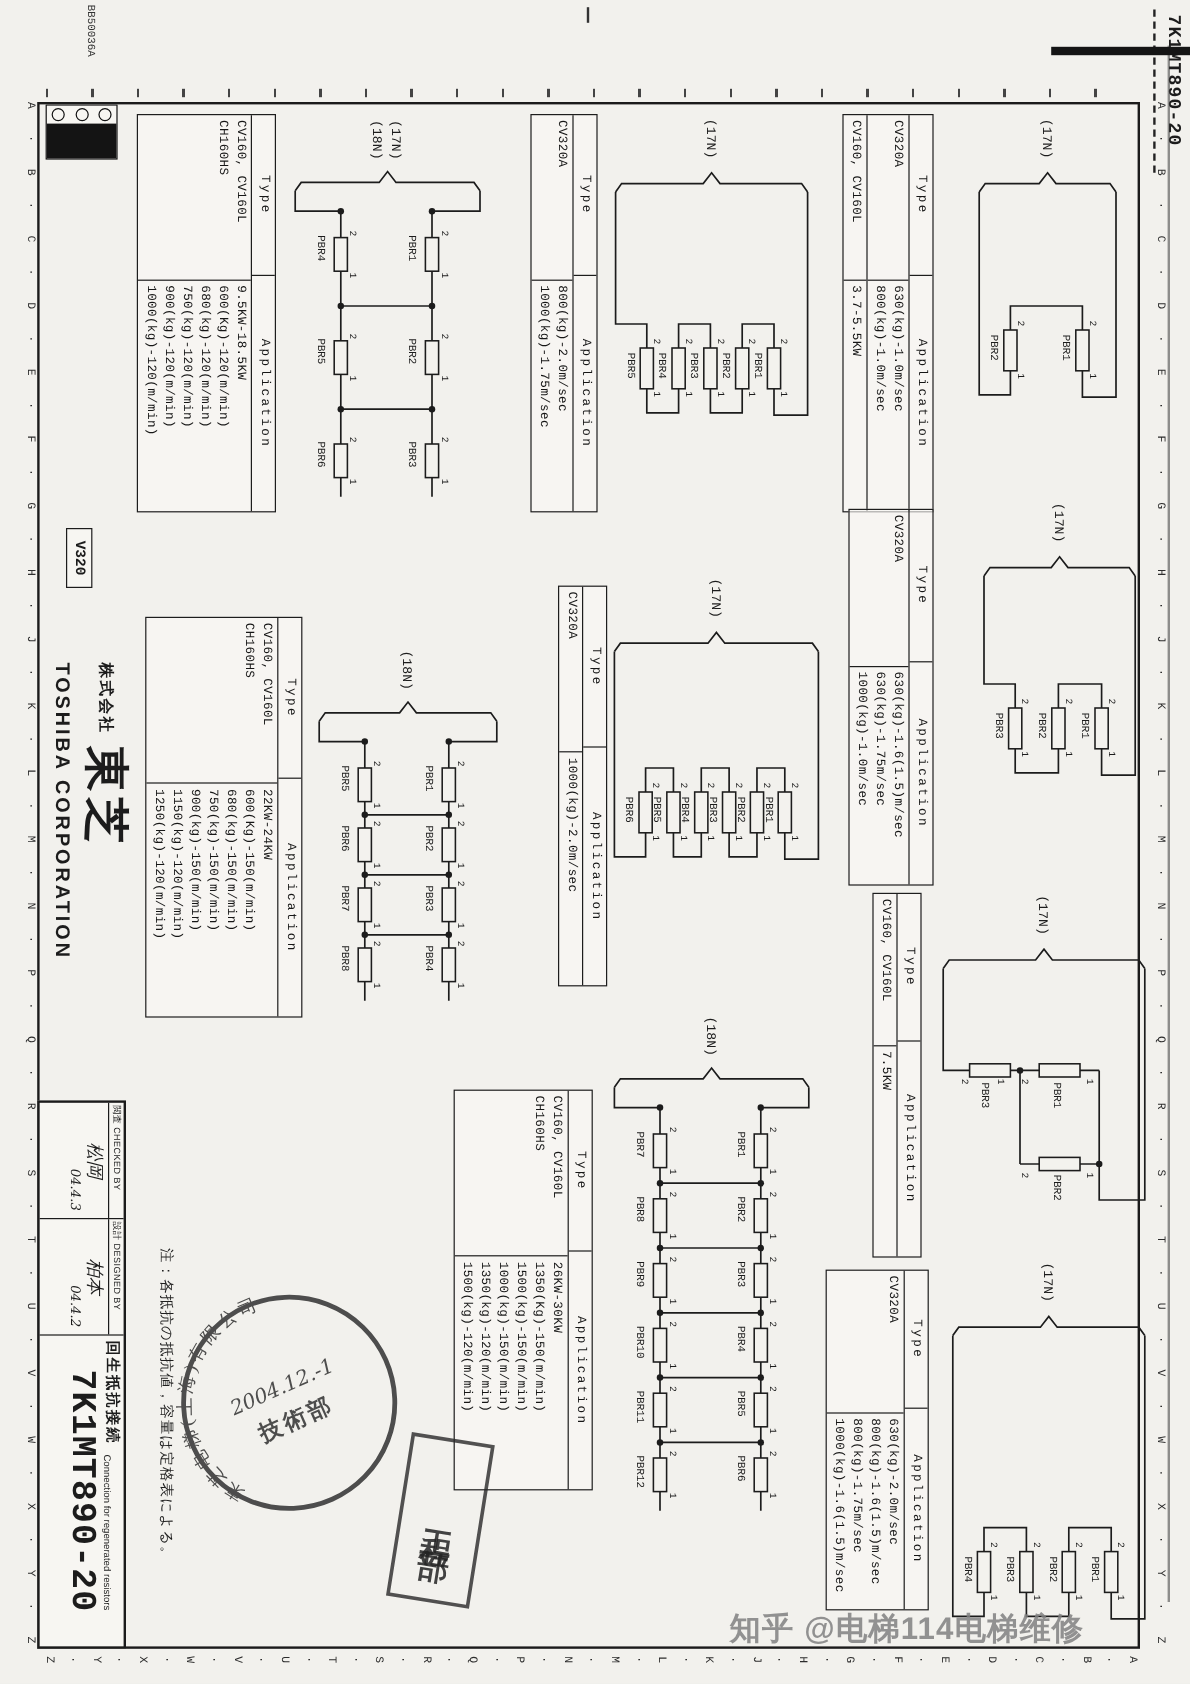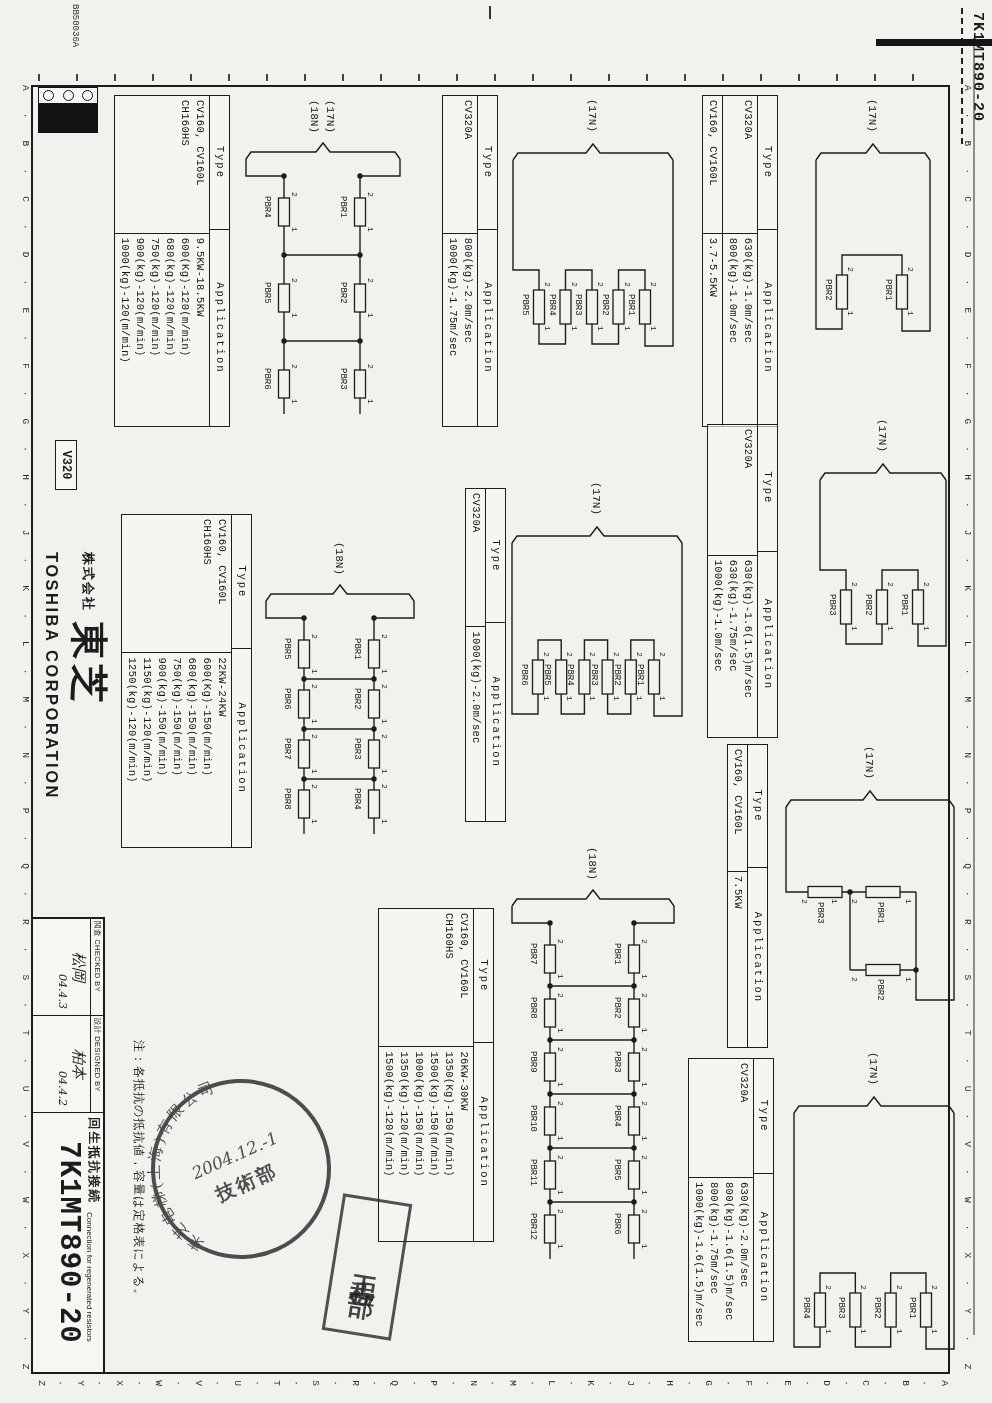--- a/index.html
+++ b/index.html
@@ -726,14 +726,15 @@
         </text>
         <text x="95" y="86" text-anchor="middle" font-size="17" fill="#2a2a2a" style="font-family:'DejaVu Serif',serif;font-style:italic">2004.12.-1</text>
         <text x="95" y="116" text-anchor="middle" font-size="19" letter-spacing="3" fill="#2a2a2a" style="font-family:'Liberation Serif',serif;font-weight:bold">技術部</text>
       </g>
     </svg>
 
     <div class="stamp-rect">
       <span>工程部</span>
     </div>
 
+    <div class="wm">知乎 @电梯114电梯维修</div>
   </div>
 </div>
 
 </body></html>

